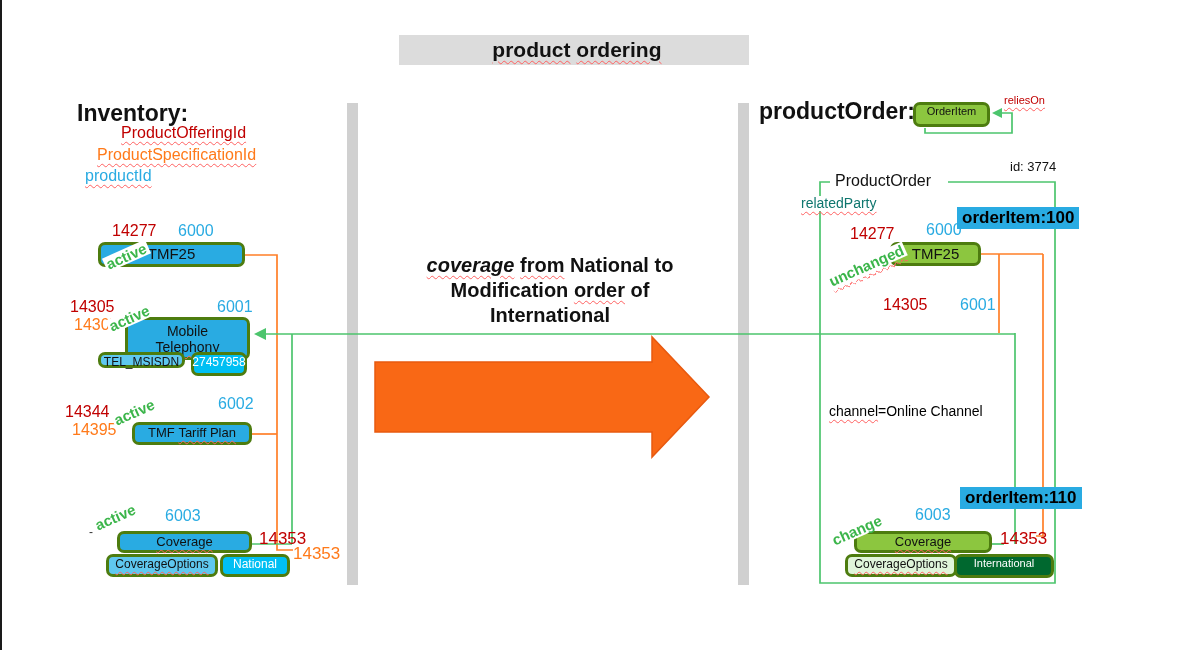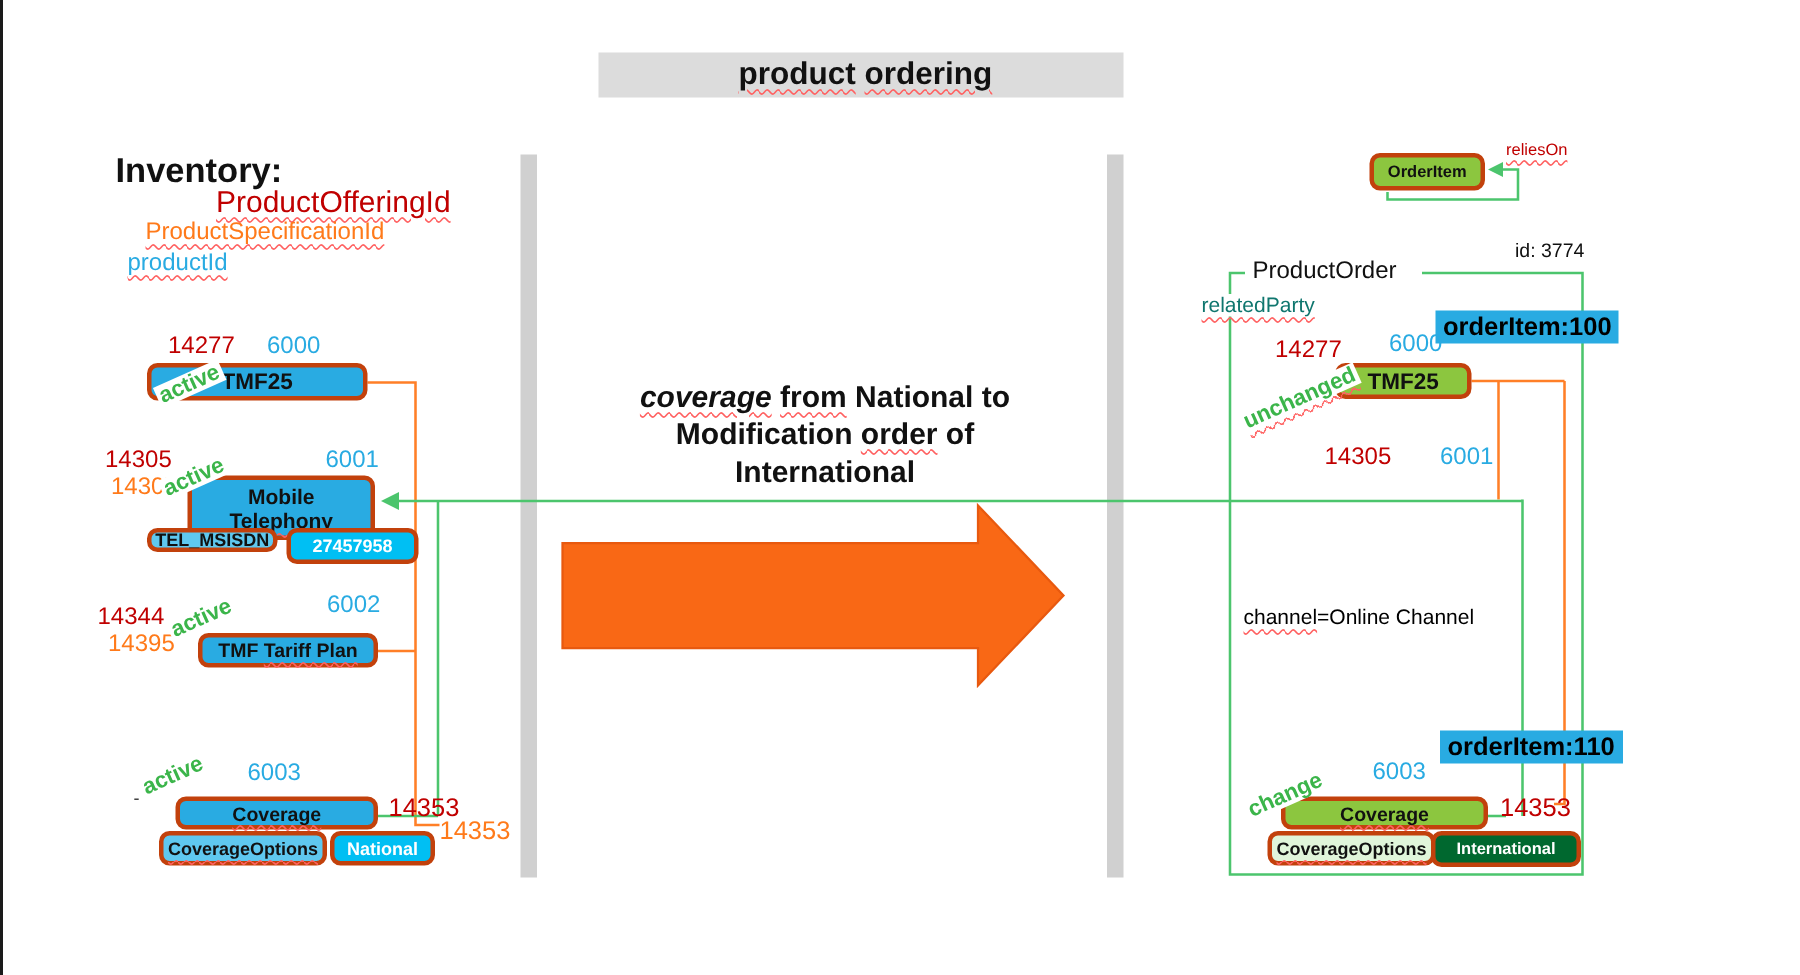--- a/index.html
+++ b/index.html
@@ -3,22 +3,22 @@
 <meta charset="utf-8">
 <style>
   html,body{margin:0;padding:0;background:#fff;}
   .canvas{position:relative;width:1200px;height:650px;background:#fff;overflow:hidden;
           font-family:"Liberation Sans","DejaVu Sans",sans-serif;border-left:2px solid #1a1a1a;box-sizing:border-box;}
   .lbl{position:absolute;white-space:nowrap;line-height:1.1;}
   .b{font-weight:normal;}
   .red{color:#c00000;} .org{color:#ff7a1a;} .blu{color:#29abe2;}
   .wavy{text-decoration-line:underline;text-decoration-style:wavy;text-decoration-color:#ff6161;
         text-decoration-thickness:1px;text-underline-offset:3px;}
-  .box{position:absolute;border:3px solid #c2410c;border-radius:7px;box-sizing:border-box;
-       display:flex;align-items:center;justify-content:center;font-weight:bold;color:#111;text-align:center;}
+  .box{position:absolute;border:3px solid #4d7c0f;border-radius:7px;box-sizing:border-box;
+       display:flex;justify-content:center;font-weight:normal;color:#111;text-align:center;}
   .box-blue{background:#29abe2;}
   .box-blue-lt{background:#5fc8ef;}
   .box-cyan{background:#00bff3;color:#fff;}
   .box-green{background:#8cc63f;}
   .box-green-lt{background:#e0f5da;}
   .box-green-dk{background:#00682f;color:#fff;}
   .badge{position:absolute;background:#29abe2;color:#000;font-weight:bold;font-size:17px;
          padding:1px 5px;line-height:1.2;white-space:nowrap;}
   .status{position:absolute;color:#3bb54a;font-weight:bold;font-size:15px;
           transform:rotate(-24deg);transform-origin:left center;background:#fff;
@@ -60,21 +60,21 @@
 
     <path d="M828 182 H818 V583 H1053 V182 H946" fill="none" stroke="#4cc56d" stroke-width="1.7"></path>
 
     <path d="M923 128 V133 H1010 V113 H1000" fill="none" stroke="#4cc56d" stroke-width="1.7"></path>
     <polygon points="990,113 1000,108 1000,118" fill="#4cc56d"></polygon>
   </svg>
 
   <div class="titlebar content">&nbsp;<span class="wavy">product</span>&nbsp;<span class="wavy">ordering</span></div>
 
   <div class="heading" style="left:75px;top:100px;">Inventory:</div>
-  <div class="lbl b red wavy content" style="left:142px;top:124px;font-size:20px;">ProductOfferingId</div>
+  <div class="lbl b red wavy content" style="left:119px;top:124px;font-size:16px;">ProductOfferingId</div>
   <div class="lbl b org wavy content" style="left:95px;top:146px;font-size:16px;">ProductSpecificationId</div>
   <div class="lbl b blu wavy content" style="left:83px;top:167px;font-size:16px;">productId</div>
 
   <div class="lbl b red content" style="left:110px;top:222px;font-size:16px;">14277</div>
   <div class="lbl b blu content" style="left:176px;top:222px;font-size:16px;">6000</div>
   <div class="box box-blue content" style="left:96px;top:242px;width:147px;height:25px;font-size:15px;">
       <span>TMF25</span>
     </div>
   <div class="status" style="left:103px;top:258px;">active</div>
 
@@ -82,21 +82,21 @@
   <div class="lbl b org content" style="left:72px;top:316px;font-size:16px;">14307</div>
   <div class="lbl b blu content" style="left:215px;top:298px;font-size:16px;">6001</div>
   <div class="box box-blue content" style="left:123px;top:317px;width:125px;height:43px;font-size:14px;flex-direction:column;line-height:16px;">
     <span>Mobile</span>
     <span class="wavy">Telephony</span>
   </div>
   <div class="status" style="left:106px;top:320px;">active</div>
   <div class="box box-blue-lt content" style="left:96px;top:352px;width:87px;height:16px;font-size:12px;">
       <span>TEL_MSISDN</span>
     </div>
-  <div class="box box-cyan content" style="left:189px;top:352px;width:88px;height:24px;font-size:12px;">
+  <div class="box box-cyan content" style="left:189px;top:352px;width:56px;height:24px;font-size:12px;">
       <span>27457958</span>
     </div>
 
   <div class="lbl b red content" style="left:63px;top:403px;font-size:16px;">14344</div>
   <div class="lbl b org content" style="left:70px;top:421px;font-size:16px;">14395</div>
   <div class="lbl b blu content" style="left:216px;top:395px;font-size:16px;">6002</div>
   <div class="box box-blue content" style="left:130px;top:422px;width:120px;height:23px;font-size:13px;"><span>TMF</span>&nbsp;<span class="wavy">Tariff Plan</span></div>
   <div class="status" style="left:111px;top:414px;">active</div>
 
   <div class="lbl b blu content" style="left:163px;top:507px;font-size:16px;">6003</div>
@@ -113,20 +113,21 @@
   <div class="box box-cyan content" style="left:218px;top:554px;width:70px;height:23px;font-size:12px;">
       <span>National</span>
     </div>
 
   <div class="modtext">
     <div><span class="wavy" style="font-style:italic;">coverage</span> <span class="wavy">from</span> <span>National to</span></div>
     <div><span>Modification</span> <span class="wavy">order</span> <span>of</span></div>
     <div><span>International</span></div>
   </div>
 
+  <div class="heading" style="left:757px;top:98px;">productOrder:</div>
   <div class="box box-green content" style="left:911px;top:102px;width:77px;height:25px;font-size:11px;border-width:3.5px;">
       <span>OrderItem</span>
     </div>
   <div class="lbl b red wavy content" style="left:1002px;top:94px;font-size:11px;">reliesOn</div>
 
   <div class="lbl b content" style="left:1008px;top:160px;font-size:13px;color:#111;">id: 3774</div>
   <div class="lbl b content" style="left:830px;top:172px;font-size:16px;color:#111;background:#fff;padding:0 3px;">ProductOrder</div>
   <div class="lbl b wavy content" style="left:799px;top:196px;font-size:14px;color:#0f766e;background:#fff;">relatedParty</div>
 
   <div class="badge content" style="left:955px;top:207px;">orderItem:100</div>

